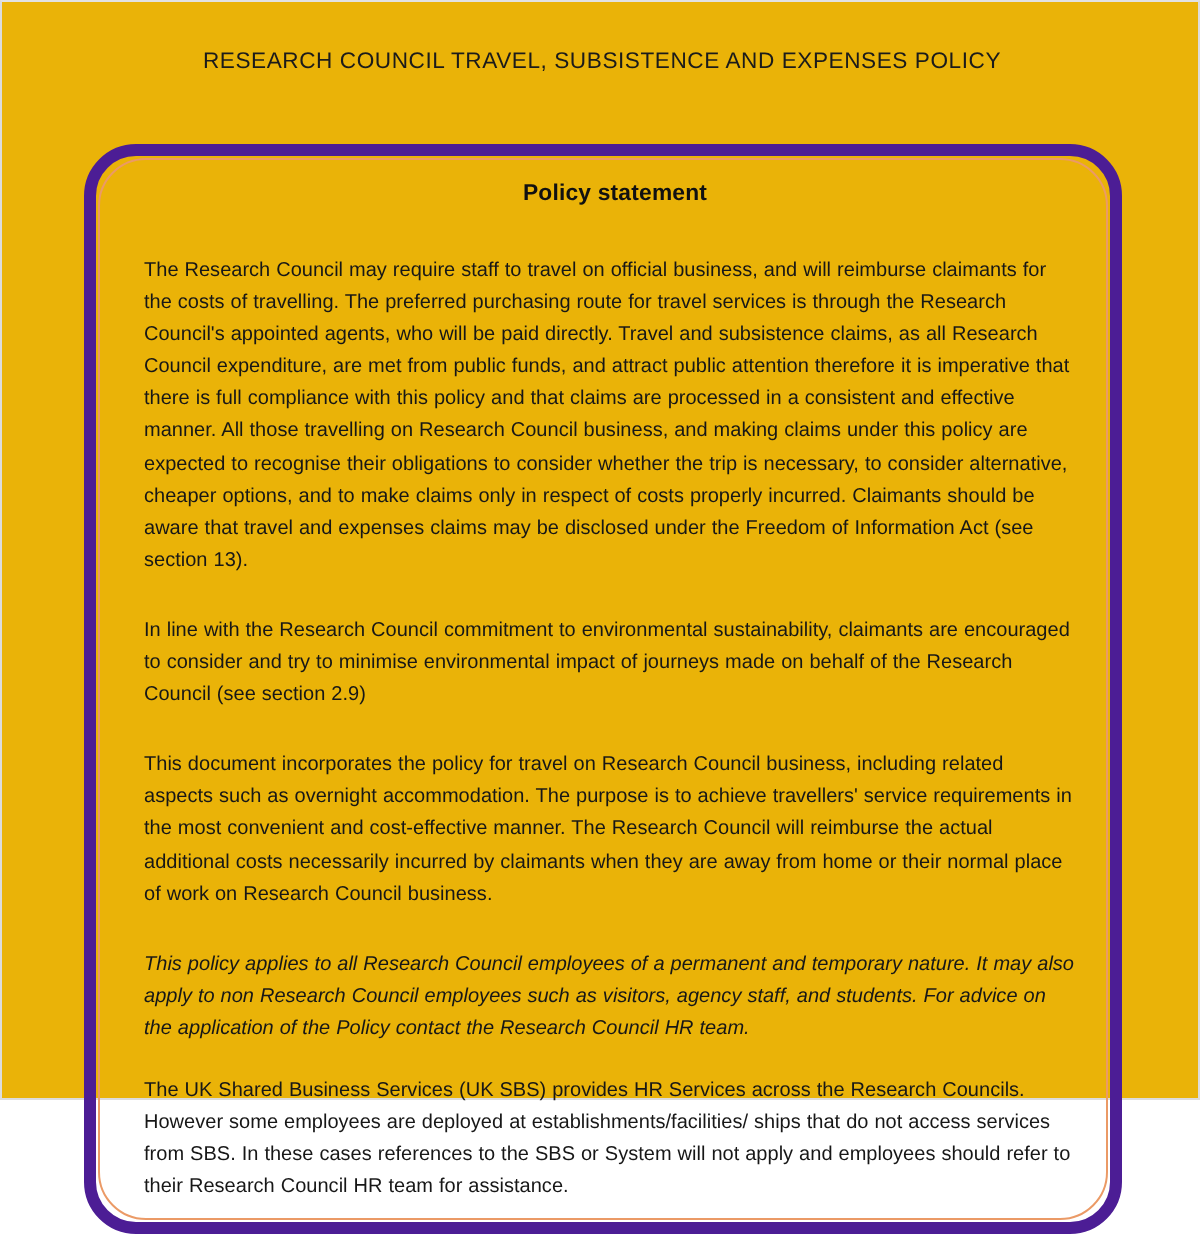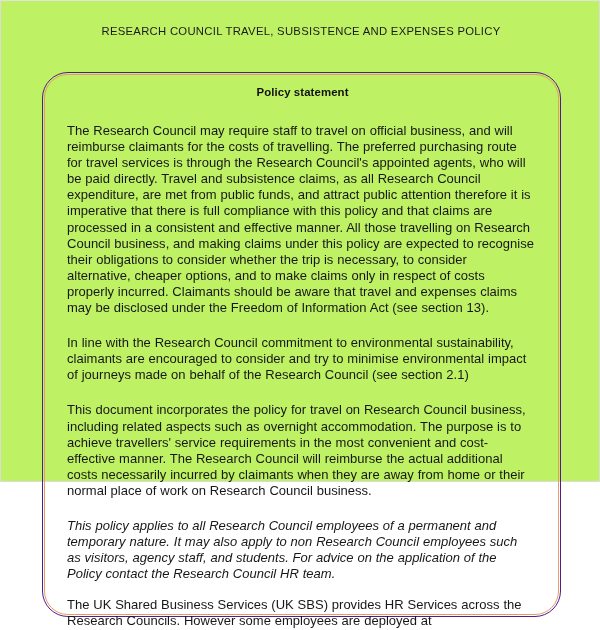--- a/index.html
+++ b/index.html
@@ -11,22 +11,22 @@
     width: 600px;
     height: 630px;
     background: #ffffff;
     font-family: "Liberation Sans", sans-serif;
     overflow: hidden;
   }
 
   #page {
     position: relative;
     width: 600px;
-    height: 482px;
-    background: #bef264;
+    height: 550px;
+    background: #eab308;
     border: 1px solid #dcdcdc;
     border-top: 1px solid #e2e2e2;
     padding-left: 44px;
   }
 
   
   #doc-title {
     position: absolute;
     top: 24px;
     left: 0;
@@ -39,21 +39,21 @@
     white-space: nowrap;
   }
 
   
   #policy-box {
     position: absolute;
     left: 41px;
     top: 71px;
     width: 519px;
     height: 545px;
-    border: 1px solid #4c1d95;
+    border: 6px solid #4c1d95;
     border-radius: 26px;
     background: transparent;
   }
   #policy-box::before {
     content: "";
     position: absolute;
     left: 1px;
     top: 1px;
     right: 1px;
     bottom: 1px;
@@ -72,21 +72,21 @@
   #policy-heading {
     text-align: center;
     font-size: 11.4px;
     font-weight: bold;
     color: #111111;
     margin: 0 0 25px 0;
     letter-spacing: 0.1px;
   }
 
   .para {
-    font-size: 13px;
+    font-size: 10px;
     line-height: 16.1px;
     color: #171717;
     margin: 0 4px 16px 0;
     text-align: left;
     letter-spacing: 0.01px;
     word-spacing: 0.2px;
   }
   .para:last-child { margin-bottom: 0; }
 
   .p-tight { margin-bottom: 15px; font-style: italic; }
@@ -99,21 +99,21 @@
 
   <div id="doc-title">RESEARCH COUNCIL TRAVEL, SUBSISTENCE AND EXPENSES POLICY</div>
 
   <div id="policy-box">
     <div id="policy-content">
 
       <div id="policy-heading">Policy statement</div>
 
       <p class="para p-wide">The Research Council may require staff to travel on official business, and will reimburse claimants for the costs of travelling. The preferred purchasing route for travel services is through the Research Council's appointed agents, who will be paid directly. Travel and subsistence claims, as all Research Council expenditure, are met from public funds, and attract public attention therefore it is imperative that there is full compliance with this policy and that claims are processed in a consistent and effective manner.  All those travelling on Research Council business, and making claims under this policy are expected to recognise their obligations to consider whether the trip is necessary, to consider alternative, cheaper options, and to make claims only in respect of costs properly incurred. Claimants should be aware that travel and expenses claims may be disclosed under the Freedom of Information Act (see section 13).</p>
 
-      <p class="para p-wide">In line with the Research Council commitment to environmental sustainability, claimants are encouraged to consider and try to minimise environmental impact of journeys made on behalf of the Research Council (see section 2.1)</p>
+      <p class="para p-wide">In line with the Research Council commitment to environmental sustainability, claimants are encouraged to consider and try to minimise environmental impact of journeys made on behalf of the Research Council (see section 2.9)</p>
 
       <p class="para p-wide">This document incorporates the policy for travel on Research Council business, including related aspects such as overnight accommodation. The purpose is to achieve travellers' service requirements in the most convenient and cost-effective manner. The Research Council will reimburse the actual additional costs necessarily incurred by claimants when they are away from home or their normal place of work on Research Council business.</p>
 
       <p class="para p-tight">This policy applies to all Research Council employees of a permanent and temporary nature. It may also apply to non Research Council employees such as visitors, agency staff, and students. For advice on the application of the Policy contact the Research Council HR team.</p>
 
 
       <p class="para">The UK Shared Business Services (UK SBS) provides HR Services across the Research Councils. However some employees are deployed at establishments/facilities/ ships that do not access services from SBS.  In these cases references to the SBS or System will not apply and employees should refer to their Research Council HR team for assistance.</p>
 
     </div>
   </div>

